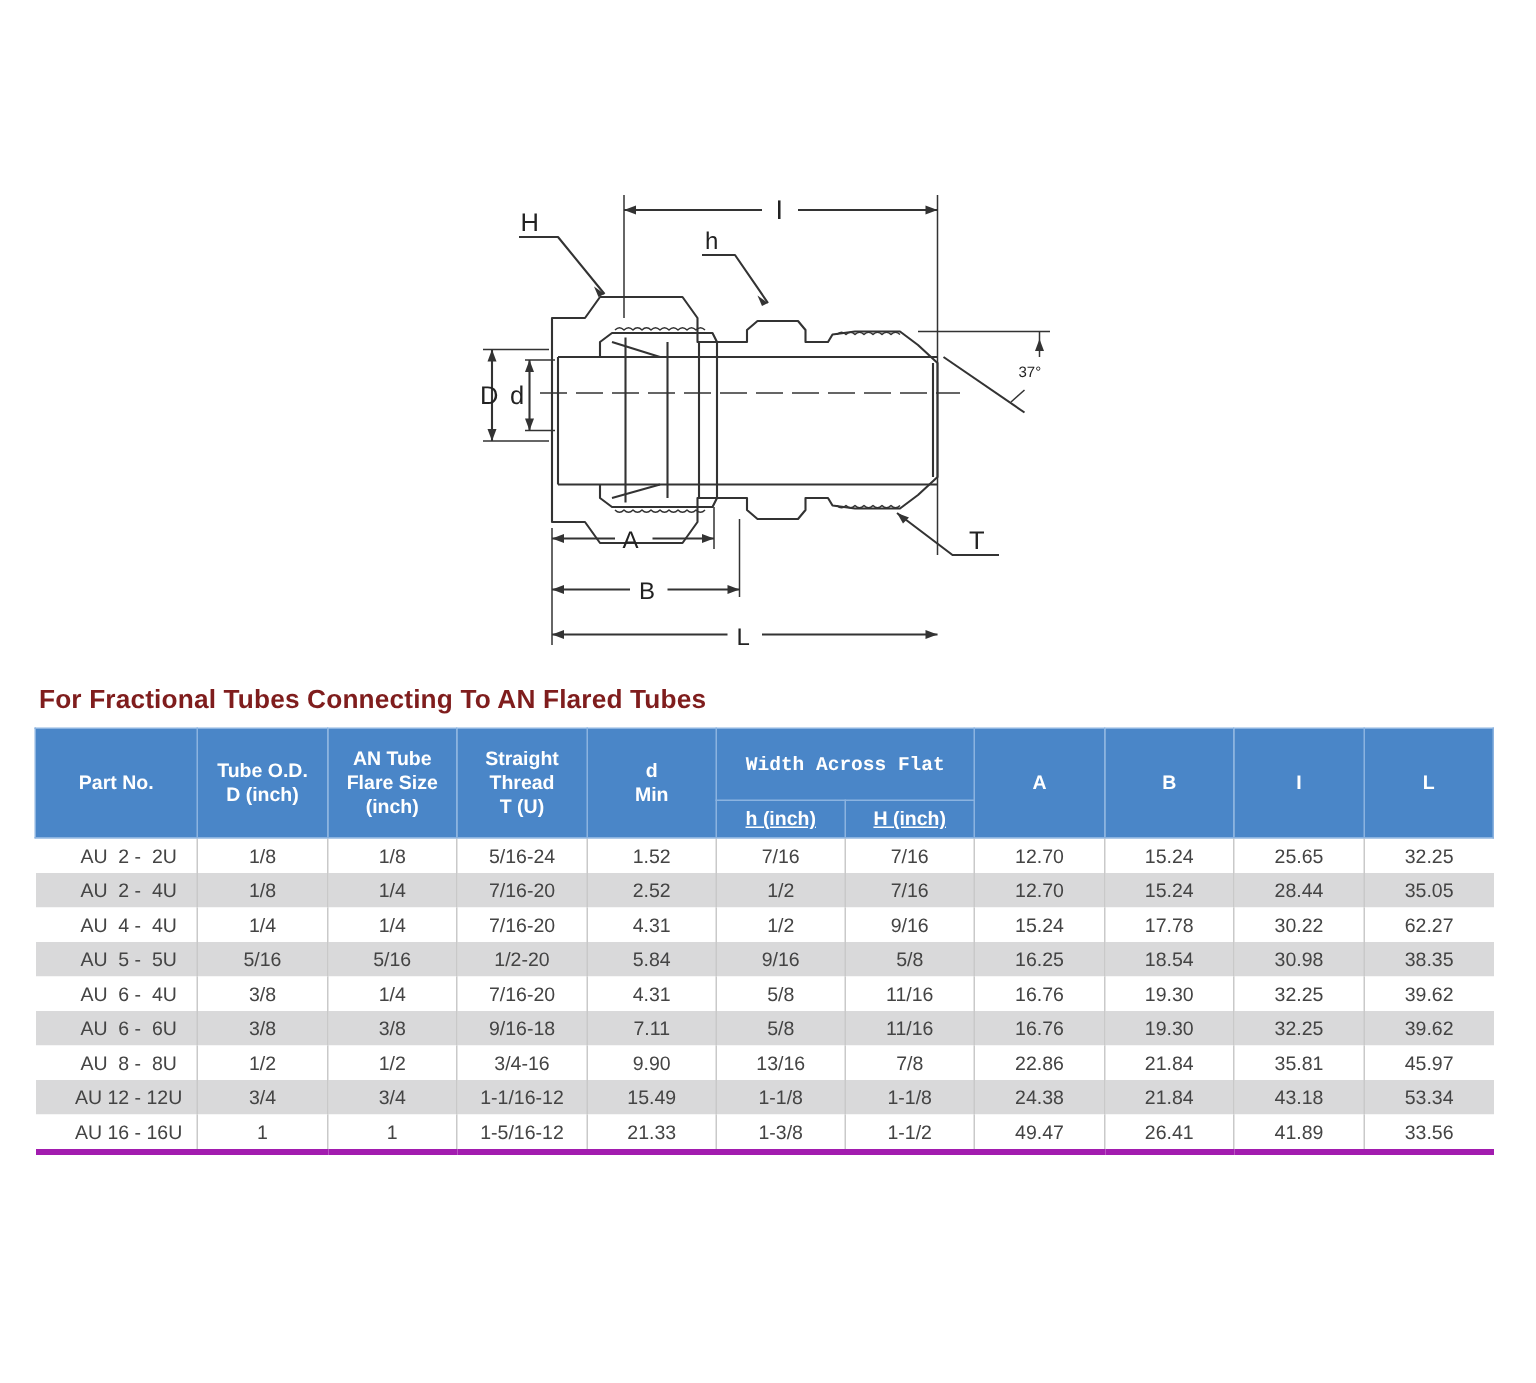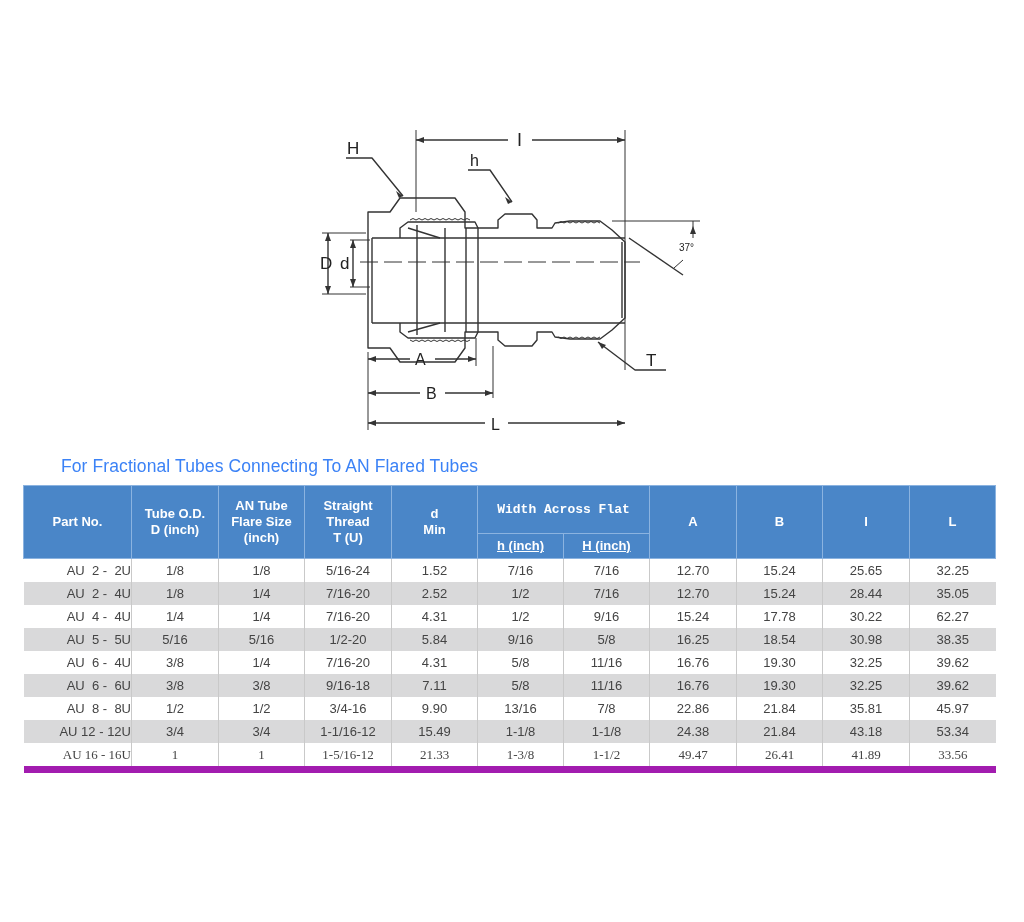--- a/index.html
+++ b/index.html
@@ -1,36 +1,36 @@
 <!DOCTYPE html>
 <html><head>
 <meta charset="utf-8">
 <style>
   html, body { margin: 0; padding: 0; background: #ffffff; }
   body { width: 1024px; height: 922px; position: relative; overflow: hidden;
          font-family: "Liberation Sans", "DejaVu Sans", sans-serif; color: #333; }
   #diagram { position: absolute; left: 300px; top: 120px; width: 420px; height: 320px; }
   #diagram text { font-family: "Liberation Sans", sans-serif; fill: #222; }
-  .title { position: absolute; left: 26px; top: 456px; font-size: 17.5px; font-weight: normal;
-           color: #3b82f6; letter-spacing: 0.1px; white-space: nowrap; margin-left: 35px; }
+  .title { position: absolute; left: 26px; top: 456px; font-size: 17.5px; font-weight: bold;
+           color: #7f1d1d; letter-spacing: 0.1px; white-space: nowrap; }
   table.spec { position: absolute; left: 23px; top: 485px; width: 972px;
                border-collapse: collapse; table-layout: fixed; font-size: 13px; }
   table.spec th { background: #4a86c8; color: #ffffff; font-weight: bold; font-size: 13px;
                   border: 1px solid #8bb3e0; text-align: center; vertical-align: middle;
                   line-height: 16px; padding: 0 2px; }
   table.spec th.h2 { height: 24px; text-decoration: underline; }
   table.spec thead tr.r1 th { height: 48px; }
   table.spec thead tr.r1 th.grp { height: 47px; font-family: Liberation Mono, monospace; }
   table.spec td { height: 23px; text-align: center; border-left: 1px solid #c9c9c9;
                   border-right: 1px solid #c9c9c9; color: #444; padding: 0; white-space: pre; }
   table.spec tbody tr:nth-child(even) td { background: #d9d9da; }
   table.spec tbody tr:nth-child(odd) td { background: #ffffff; }
-  table.spec tbody td:first-child { text-align: right; padding-left: 17px; border-left: none; }
+  table.spec tbody td:first-child { text-align: center; padding-left: 17px; border-left: none; }
   table.spec tbody td:last-child { border-right: none; }
-  table.spec tbody tr:last-child td { border-bottom: 7px solid #a21caf; font-family: Liberation Serif, serif; }
+  table.spec tbody tr:last-child td { border-bottom: 4px solid #a21caf; }
 </style>
 </head>
 <body>
 
 <svg id="diagram" viewBox="0 0 420 320" xmlns="http://www.w3.org/2000/svg">
   <g fill="none" stroke="#333" stroke-width="1.4" stroke-linejoin="round">
 
     <path d="M68,212 L68,92 L90,92 L100,78 L155,78 L165,92 L165,108 L198,108 L198,100 L205,94 L232,94 L237,100 L237,108 L252,108 L255,103 L270,101 L300,101 L312,110 L325,122 L325,198 L312,210 L300,219 L270,219 L255,217 L252,212 L237,212 L237,220 L232,226 L205,226 L198,220 L198,212 L165,212 L165,228 L155,242 L100,242 L90,228 L68,228 Z"></path>
 
     <line x1="72" y1="118" x2="325" y2="118"></line>

